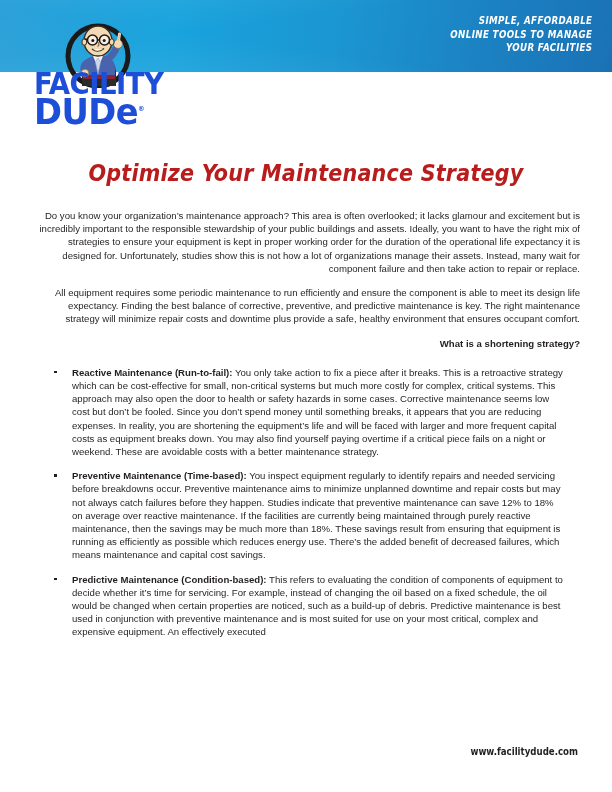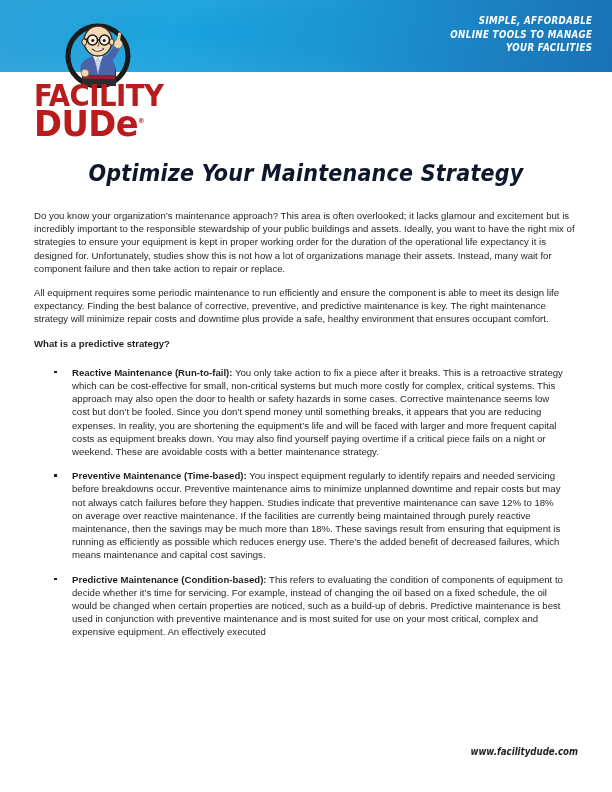--- a/index.html
+++ b/index.html
@@ -61,23 +61,23 @@
   .mascot {
     position: absolute;
     left: 28px;
     top: 0;
     width: 72px;
     height: 72px;
   }
   .wordmark {
     position: absolute;
     left: 0;
-    top: 68px;
+    top: 56px;
     width: 128px;
-    color: #b91c1c;
+    color: #1d4ed8;
     font-family: "DejaVu Sans Condensed", "Liberation Sans Narrow", "Liberation Sans", sans-serif;
     font-weight: bold;
     line-height: 0.82;
     letter-spacing: -0.5px;
   }
   .wm-top {
     display: block;
     font-size: 30px;
     transform: scaleX(1.02);
     transform-origin: left center;
@@ -94,40 +94,40 @@
     letter-spacing: 0;
   }
 
   
   .doc-title {
     position: absolute;
     left: 0;
     top: 160px;
     width: 612px;
     text-align: center;
-    color: #0f172a;
+    color: #b91c1c;
     font-family: "DejaVu Sans Condensed", "Liberation Sans Narrow", "Liberation Sans", sans-serif;
     font-style: italic;
     font-weight: bold;
     font-size: 23px;
     letter-spacing: 0.2px;
   }
 
   .content {
     position: absolute;
     left: 34px;
     top: 209px;
     width: 546px;
     font-size: 9.6px;
     line-height: 13.2px;
     color: #231f20;
   }
   .content p {
     margin: 0 0 11px 0;
-    text-align: left;
+    text-align: right;
   }
   .section-head {
     font-weight: bold;
     margin: 0 0 11px 0;
   }
   ul.bullets {
     list-style: none;
     margin: 16px;
     padding: 0;
   }
@@ -147,21 +147,20 @@
   .lead {
     font-weight: bold;
   }
 
   .footer {
     position: absolute;
     right: 34px;
     bottom: 35px;
     color: #231f20;
     font-family: "DejaVu Sans Condensed", "Liberation Sans Narrow", "Liberation Sans", sans-serif;
-    font-style: italic;
     font-weight: bold;
     font-size: 9.6px;
     margin-left: 48px;
   }
 </style>
 </head>
 <body>
 
 <div class="header-band">
   <div class="tagline">
@@ -222,21 +221,21 @@
 </div>
 
 <div class="doc-title">Optimize Your Maintenance Strategy</div>
 
 <div class="content">
 
   <p>Do you know your organization’s maintenance approach? This area is often overlooked; it lacks glamour and excitement but is incredibly important to the responsible stewardship of your public buildings and assets. Ideally, you want to have the right mix of strategies to ensure your equipment is kept in proper working order for the duration of the operational life expectancy it is designed for. Unfortunately, studies show this is not how a lot of organizations manage their assets. Instead, many wait for component failure and then take action to repair or replace.</p>
 
   <p>All equipment requires some periodic maintenance to run efficiently and ensure the component is able to meet its design life expectancy. Finding the best balance of corrective, preventive, and predictive maintenance is key. The right maintenance strategy will minimize repair costs and downtime plus provide a safe, healthy environment that ensures occupant comfort.</p>
 
-  <p class="section-head">What is a predictive strategy?</p>
+  <p class="section-head">What is a shortening strategy?</p>
 
 
   <ul class="bullets">
     <li>
       <span class="bullet-mark"></span>
       <span class="lead">Reactive Maintenance (Run-to-fail):</span><span> You only take action to fix a piece after it breaks. This is a retroactive strategy which can be cost-effective for small, non-critical systems but much more costly for complex, critical systems. This approach may also open the door to health or safety hazards in some cases. Corrective maintenance seems low cost but don’t be fooled. Since you don’t spend money until something breaks, it appears that you are reducing expenses. In reality, you are shortening the equipment’s life and will be faced with larger and more frequent capital costs as equipment breaks down. You may also find yourself paying overtime if a critical piece fails on a night or weekend. These are avoidable costs with a better maintenance strategy.</span>
     </li>
     <li>
       <span class="bullet-mark"></span>
       <span class="lead">Preventive Maintenance (Time-based):</span><span> You inspect equipment regularly to identify repairs and needed servicing before breakdowns occur. Preventive maintenance aims to minimize unplanned downtime and repair costs but may not always catch failures before they happen. Studies indicate that preventive maintenance can save 12% to 18% on average over reactive maintenance. If the facilities are currently being maintained through purely reactive maintenance, then the savings may be much more than 18%. These savings result from ensuring that equipment is running as efficiently as possible which reduces energy use. There’s the added benefit of decreased failures, which means maintenance and capital cost savings.</span>

